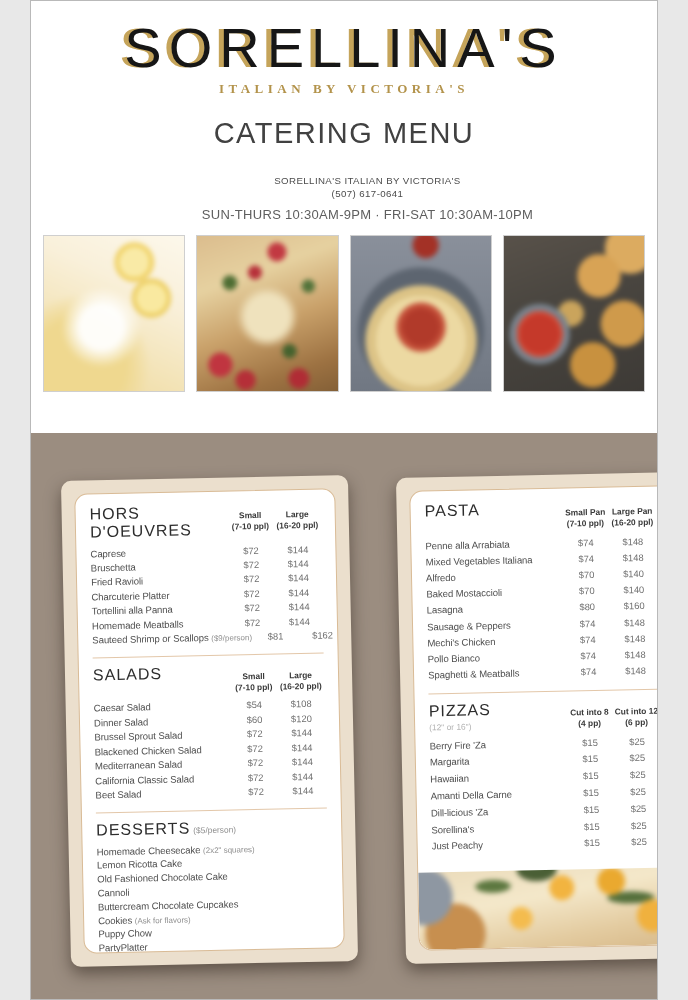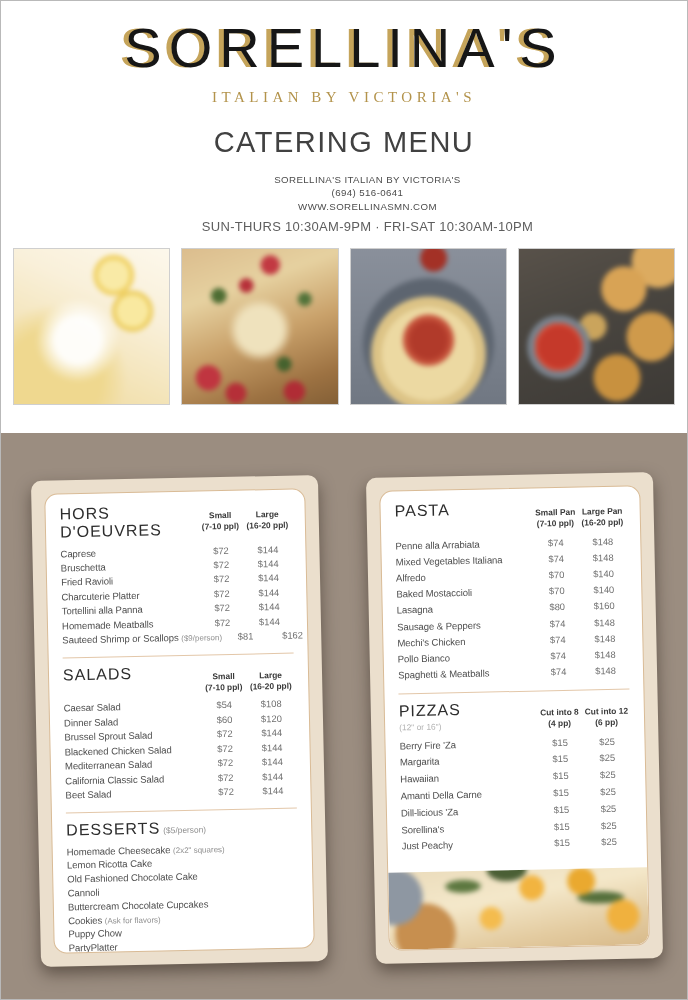--- a/index.html
+++ b/index.html
@@ -1,29 +1,29 @@
 <!DOCTYPE html>
 <html><head>
 <meta charset="utf-8">
 <style>
   html,body{margin:0;padding:0;background:#e8e8e8;}
-  .page{position:relative;width:688px;height:1000px;margin:0 auto;background:#14b8a6;
+  .page{position:relative;width:628px;height:1000px;margin:0 auto;background:#14b8a6;
         border:1px solid #b9b9b9;box-sizing:border-box;overflow:hidden;
         font-family:"Liberation Sans",sans-serif;}
 
   
   .top{height:432px;background:#fff;text-align:center;}
   .logo{padding-top:14px;font-size:56px;line-height:66px;font-weight:400;
         letter-spacing:7px;color:#161616;
         text-shadow:-5px 0 0 #c5a45a;
         font-family:"Liberation Sans",sans-serif;}
-  .tagline{margin-top:8px;font-size:15px;letter-spacing:4.5px;color:#b3934b;
-           font-family:"Liberation Serif",serif;font-weight:400;}
+  .tagline{margin-top:0;font-size:13px;letter-spacing:4.5px;color:#b3934b;
+           font-family:"Liberation Serif",serif;font-weight:700;}
   .catering-title{margin:20px 0 0;font-size:29px;font-weight:400;letter-spacing:1.5px;color:#414141;}
-  .contact{margin-top:14px;font-size:9.7px;line-height:13.4px;letter-spacing:.4px;color:#4c4c4c;padding-left:47px;}
+  .contact{margin-top:24px;font-size:9.7px;line-height:13.4px;letter-spacing:.4px;color:#4c4c4c;padding-left:47px;}
   .contact .hours{margin-top:7px;font-size:13px;letter-spacing:.3px;color:#5e5e5e;}
 
   
   .photo-row{display:flex;gap:11px;padding:0 12px;margin-top:14px;}
   .photo{position:relative;flex:1;height:157px;border:1px solid #cfcfcf;
          box-sizing:border-box;overflow:hidden;background:#eee;}
   .ph-fill{position:absolute;inset:-8px;filter:blur(2.5px);}
   .ph-1 .ph-fill{background:
      radial-gradient(circle at 63% 20%, #f9eaa6 0 9%, #f0d165 9% 11.5%, rgba(0,0,0,0) 12%),
      radial-gradient(circle at 74% 41%, #f9e9a0 0 10%, #eccd60 10% 12.5%, rgba(0,0,0,0) 13%),
@@ -114,22 +114,21 @@
 <body>
 
 <div class="page">
 
   <header class="top">
     <div class="logo">SORELLINA'S</div>
     <div class="tagline">ITALIAN BY VICTORIA'S</div>
     <h1 class="catering-title">CATERING MENU</h1>
     <div class="contact">
       <div>SORELLINA'S ITALIAN BY VICTORIA'S</div>
-      <div>(694) 516-0641</div>
-      <div>WWW.SORELLINASMN.COM</div>
+      <div>(507) 617-0641</div>
       <div class="hours">SUN-THURS 10:30AM-9PM · FRI-SAT 10:30AM-10PM</div>
     </div>
 
     <div class="photo-row">
       <div class="photo ph-1">
           <div class="ph-fill"></div>
         </div>
       <div class="photo ph-2">
           <div class="ph-fill"></div>
         </div>

